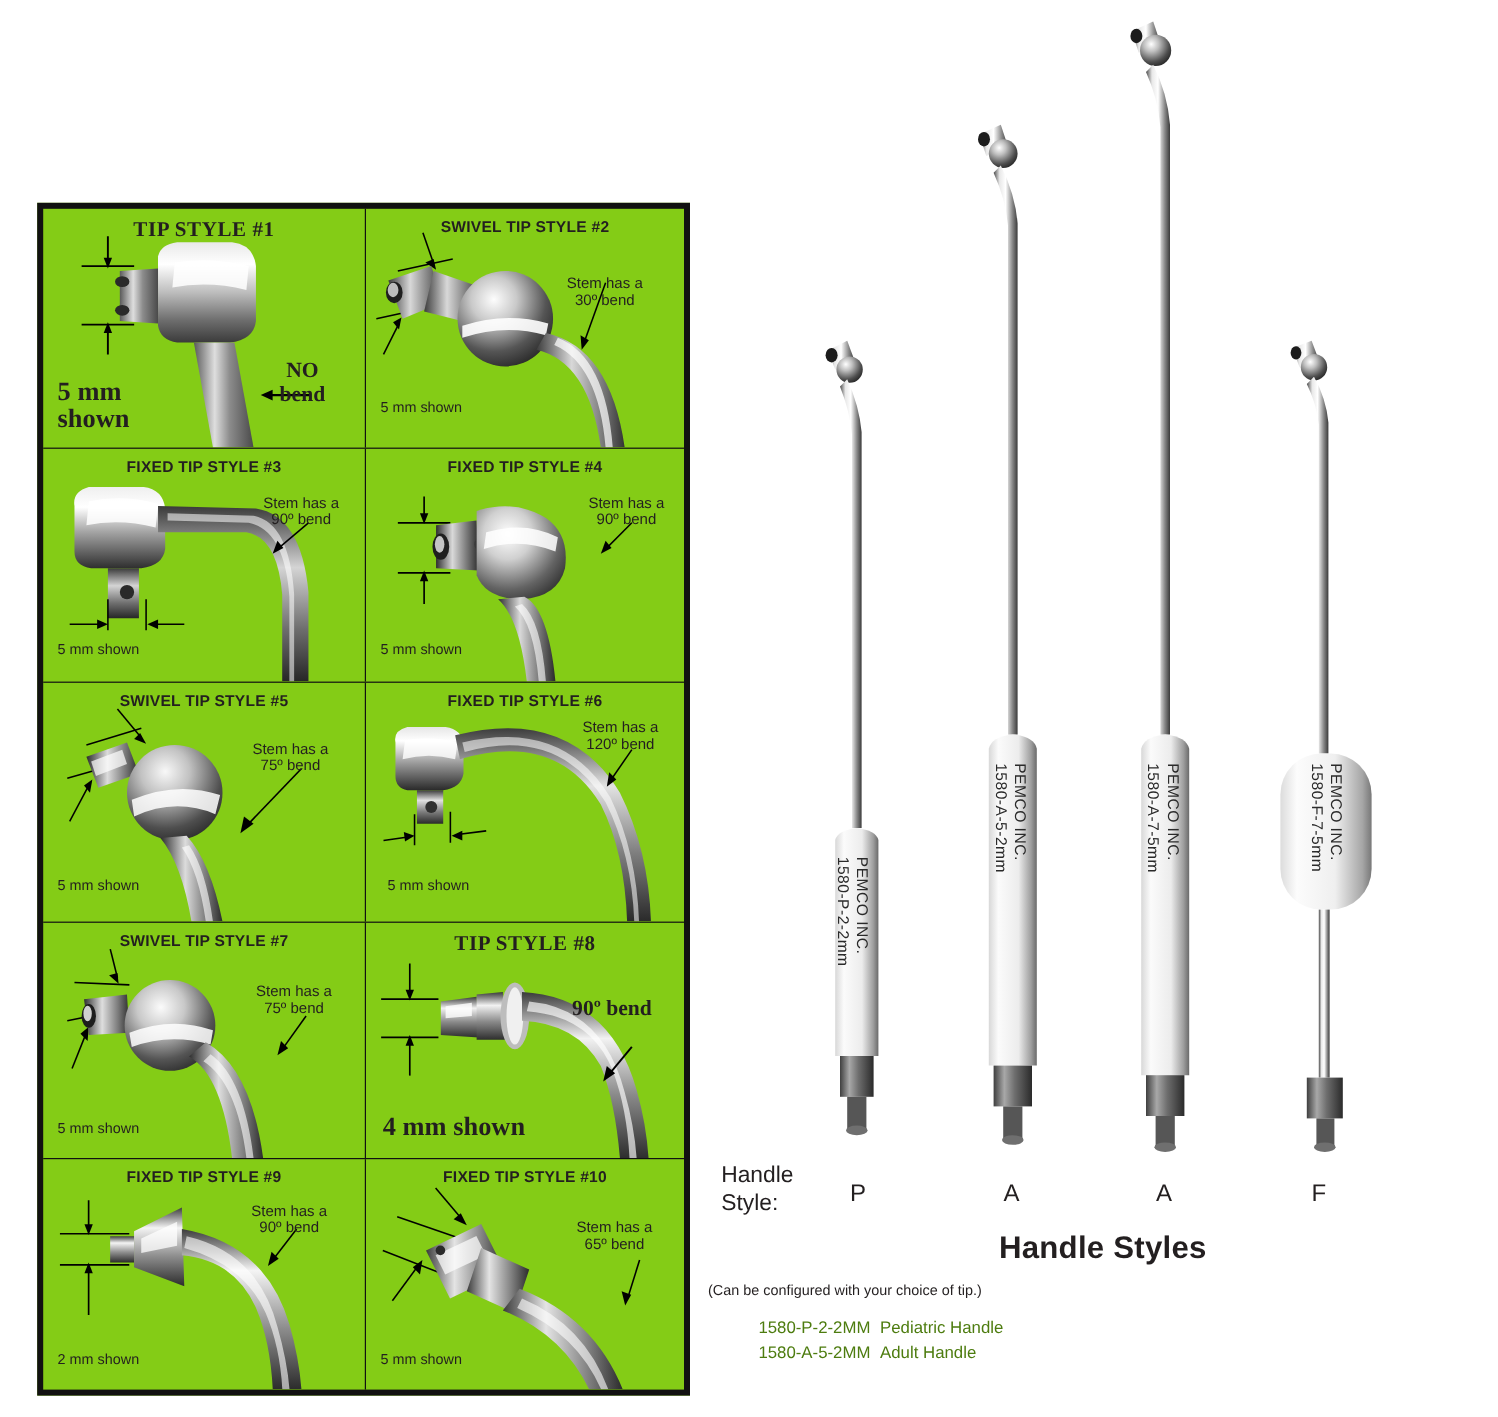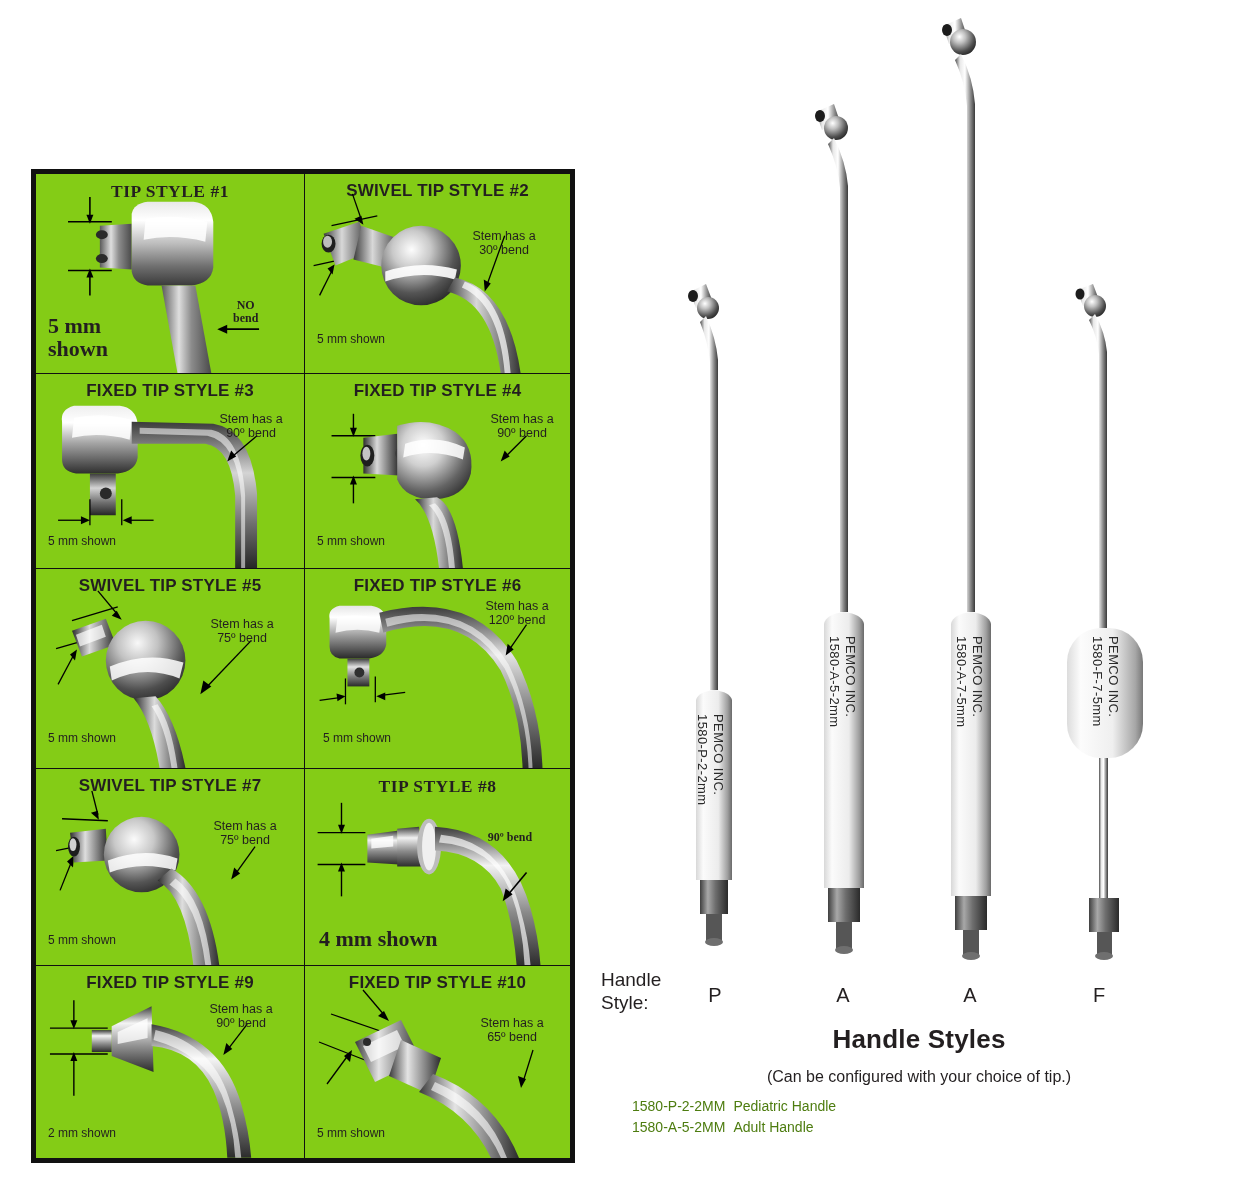--- a/index.html
+++ b/index.html
@@ -56,21 +56,21 @@
     font-weight: bold;
     letter-spacing: 0.2px;
   }
   .tip-title.serif {
     font-family: "Liberation Serif", serif;
     font-size: 17.5px;
     letter-spacing: 0.5px;
   }
   .tip-title.sans {
     font-family: "Liberation Sans", sans-serif;
-    font-size: 17px;
+    font-size: 13px;
   }
   .mm-label {
     position: absolute;
     font-size: 12px;
     font-family: "Liberation Sans", sans-serif;
     color: #231f20;
     white-space: nowrap;
   }
   .mm-label.bold {
     font-family: "Liberation Serif", serif;
@@ -82,21 +82,21 @@
     position: absolute;
     font-size: 12.5px;
     line-height: 1.15;
     text-align: center;
     white-space: nowrap;
     color: #231f20;
   }
   .stem-note.bold {
     font-family: "Liberation Serif", serif;
     font-weight: bold;
-    font-size: 12px;
+    font-size: 18px;
     line-height: 1.1;
   }
 
   .tip-art { position: absolute; left:0; top:0; width:100%; height:100%; }
 
   
   #handles-area {
     position: absolute;
     left: 590px;
     top: 0;
@@ -141,22 +141,22 @@
     text-align: center;
     font-weight: bold;
     font-size: 26px;
     letter-spacing: 0.2px;
     color: #231f20;
   }
   #handle-styles-sub {
     position: absolute;
     left: 0; width: 658px;
     top: 1068px;
-    text-align: center;
-    font-size: 16px;
+    text-align: left;
+    font-size: 12px;
     color: #231f20;
   }
   .code-list {
     position: absolute;
     font-size: 14px;
     line-height: 1.5;
     color: #4d7c0f;
     white-space: nowrap;
     margin-left: 32px;
   }

